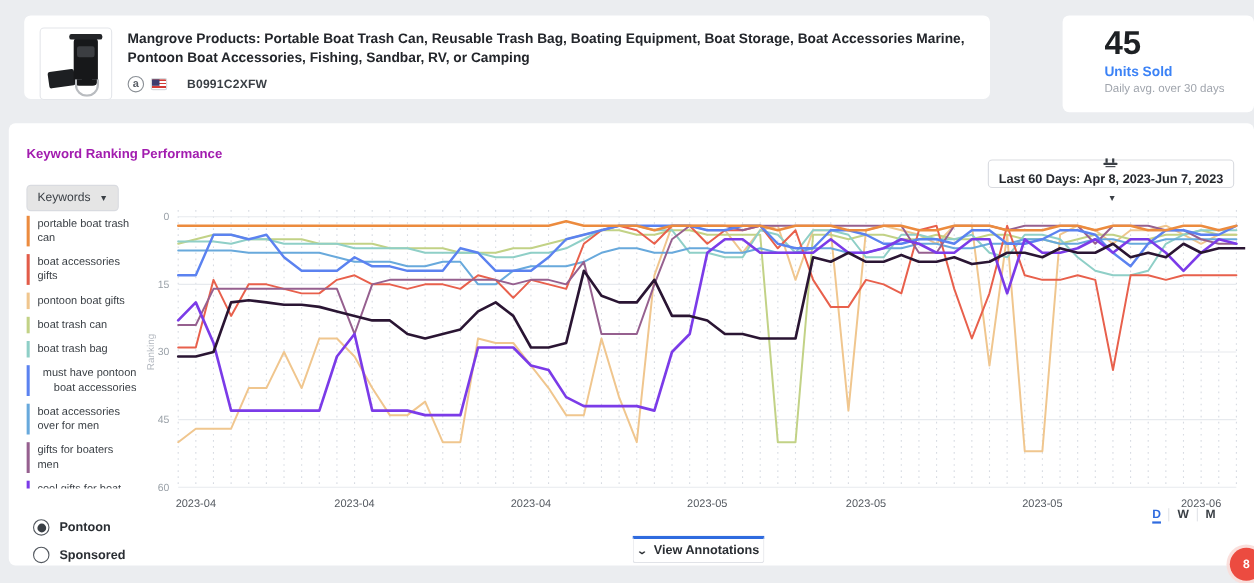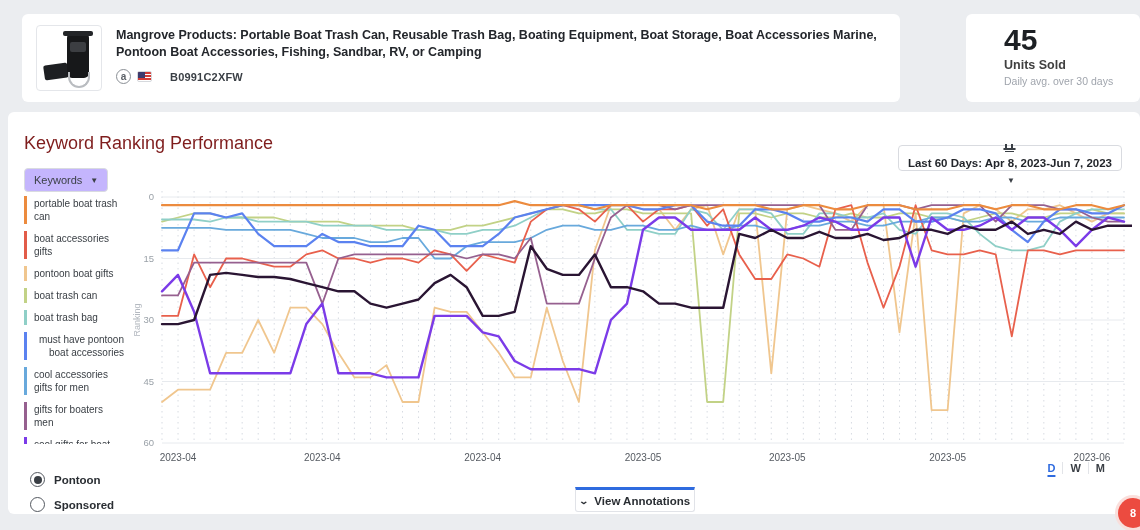--- a/index.html
+++ b/index.html
@@ -1,50 +1,50 @@
 <!DOCTYPE html>
 <html><head>
 <meta charset="utf-8">
 <style>
   * { margin:0; padding:0; box-sizing:border-box; }
   html,body { width:1140px; height:530px; }
   body { font-family:"Liberation Sans", sans-serif; background:#ebedf0; position:relative; overflow:hidden; color:#23262b; }
   .card { background:#fff; border-radius:6px; position:absolute; }
 
   
-  #product-card { left:22px; top:14px; width:878px; height:88px; padding:11px 14px; display:flex; gap:14px; }
+  #product-card { left:22px; top:14px; width:878px; height:76px; padding:11px 14px; display:flex; gap:14px; }
   #product-thumb { width:66px; height:66px; border:1px solid #e4e6ea; border-radius:4px; background:#fff; position:relative; flex:0 0 auto; }
   #product-thumb .can { position:absolute; left:30px; top:8px; width:22px; height:44px; background:#17181a; border-radius:4px 4px 5px 5px; }
   #product-thumb .can:before { content:""; position:absolute; left:3px; top:8px; right:3px; height:10px; background:#3c3e42; border-radius:2px; }
   #product-thumb .can:after { content:""; position:absolute; left:-4px; top:-3px; width:30px; height:5px; background:#232528; border-radius:2px; }
   #product-thumb .bag { position:absolute; left:7px; top:38px; width:24px; height:15px; background:#1d1f22; border-radius:2px; transform:rotate(-8deg); }
   #product-thumb .handle { position:absolute; left:31px; top:46px; width:22px; height:16px; border:2px solid #b9bcc0; border-top:none; border-radius:0 0 12px 12px; }
   #product-title { font-size:12.5px; line-height:17px; font-weight:bold; color:#23262b; margin-top:2px; }
   #asin-row { display:flex; align-items:center; gap:6px; margin-top:8px; }
   .amazon-badge { width:15px; height:15px; border:1px solid #8a8f95; border-radius:50%; font-size:10px; font-weight:bold; color:#5a5f66; display:flex; align-items:center; justify-content:center; }
   .flag { width:15px; height:11px; border-radius:2px; overflow:hidden; position:relative; background:repeating-linear-gradient(#d23b36 0 1.6px,#fff 1.6px 3.2px); border:0.5px solid #d6d9dd; }
   .flag span { position:absolute; left:0; top:0; width:7px; height:6px; background:#3c3b6e; }
   #asin-text { font-size:11px; font-weight:bold; color:#3a3f45; letter-spacing:.2px;margin-left:12px; }
 
   
   #units-card { left:966px; top:14px; width:174px; height:88px; padding:10px 0 0 38px; }
   #units-value { font-size:30px; font-weight:800; color:#1d2024; line-height:32px; }
-  #units-label { font-size:12.5px; font-weight:bold; color:#404040; margin-top:2px; }
+  #units-label { font-size:12.5px; font-weight:bold; color:#3b82f6; margin-top:2px; }
   #units-sub { font-size:10.5px; color:#a0a5ad; margin-top:3px; }
 
   
   #main-card { left:8px; top:112px; width:1132px; height:402px; }
-  #section-title { position:absolute; left:16px; top:21px; font-size:18px; font-weight:normal; color:#7f1d1d; }
+  #section-title { position:absolute; left:16px; top:21px; font-size:12px; font-weight:bold; color:#a21caf; }
   #date-selector { position:absolute; right:18px; top:33px; height:26px; border:1px solid #d9dbe0; border-radius:4px; background:#fff; display:flex; align-items:center; gap:7px; padding:0 9px; font-size:11.5px; font-weight:bold; color:#23262b; cursor:pointer;flex-direction:column; }
   .cal-icon { width:13px; height:12px; border:1.4px solid #3a3f45; border-radius:2px; position:relative; margin-top:2px; }
   .cal-icon:before { content:""; position:absolute; left:1px; top:-5px; width:2px; height:4px; background:#3a3f45; box-shadow:6px 0 0 #3a3f45; }
   .cal-icon:after { content:""; position:absolute; left:1px; top:2px; right:1px; height:1.4px; background:#3a3f45; }
   .caret { font-size:8px; color:#3a3f45; margin-left:2px; }
 
-  #keywords-btn { position:absolute; left:16px; top:56px; border:1px solid #d9dbe0; border-radius:4px; background:#c4b5fd; padding:5px 9px; font-size:11px; color:#3b4046; display:inline-flex; align-items:center; gap:6px; cursor:pointer; }
+  #keywords-btn { position:absolute; left:16px; top:56px; border:1px solid #d9dbe0; border-radius:4px; background:#e5e5e5; padding:5px 9px; font-size:11px; color:#3b4046; display:inline-flex; align-items:center; gap:6px; cursor:pointer; }
 
   #keyword-list { position:absolute; left:16px; top:84px; width:100px; height:248px; overflow:hidden; }
   .kw-chip { border-left:3px solid; padding:1px 0 1px 7px; margin-bottom:7px; font-size:10px; line-height:13px; color:#3b4046; cursor:pointer; }
 
   
   #radio-group { position:absolute; left:22px; top:360px; }
   .radio-row { display:flex; align-items:center; gap:9px; margin-bottom:10px; cursor:pointer; }
   .radio-circle { width:15px; height:15px; border:1.6px solid #53585f; border-radius:50%; position:relative; }
   .radio-circle.checked:before { content:""; position:absolute; left:2.5px; top:2.5px; width:8px; height:8px; border-radius:50%; background:#3a3f45; }
   .radio-label { font-size:11.5px; font-weight:bold; color:#2a2e33; }
@@ -101,21 +101,21 @@
     <span class="caret">▼</span>
   </div>
 
   <div id="keyword-list">
       <div class="kw-chip" style="border-left-color: rgb(236, 139, 62);">portable boat trash can</div>
       <div class="kw-chip" style="border-left-color: rgb(226, 92, 73);">boat accessories gifts</div>
       <div class="kw-chip" style="border-left-color: rgb(240, 198, 142);">pontoon boat gifts</div>
       <div class="kw-chip" style="border-left-color: rgb(194, 210, 134);">boat trash can</div>
       <div class="kw-chip" style="border-left-color: rgb(143, 207, 199);">boat trash bag</div>
       <div class="kw-chip" style="border-left-color: rgb(91, 130, 240); text-align: right;">must have pontoon boat accessories</div>
-      <div class="kw-chip" style="border-left-color: rgb(104, 169, 220);">cool accessories gifts for men</div>
+      <div class="kw-chip" style="border-left-color: rgb(104, 169, 220);">boat accessories over for men</div>
       <div class="kw-chip" style="border-left-color: rgb(150, 96, 143);">gifts for boaters men</div>
       <div class="kw-chip" style="border-left-color: rgb(123, 59, 232);">cool gifts for boat owners</div>
     </div>
 
   <div id="chart-wrap">
     <svg id="chart-svg" width="1002" height="296">
         <line x1="32" y1="6" x2="32" y2="258" stroke="#d7dbe2" stroke-width="1" stroke-dasharray="1.5,4"></line>
         <line x1="48.03333333333333" y1="6" x2="48.03333333333333" y2="258" stroke="#d7dbe2" stroke-width="1" stroke-dasharray="1.5,4"></line>
         <line x1="64.06666666666666" y1="6" x2="64.06666666666666" y2="258" stroke="#d7dbe2" stroke-width="1" stroke-dasharray="1.5,4"></line>
         <line x1="80.1" y1="6" x2="80.1" y2="258" stroke="#d7dbe2" stroke-width="1" stroke-dasharray="1.5,4"></line>

